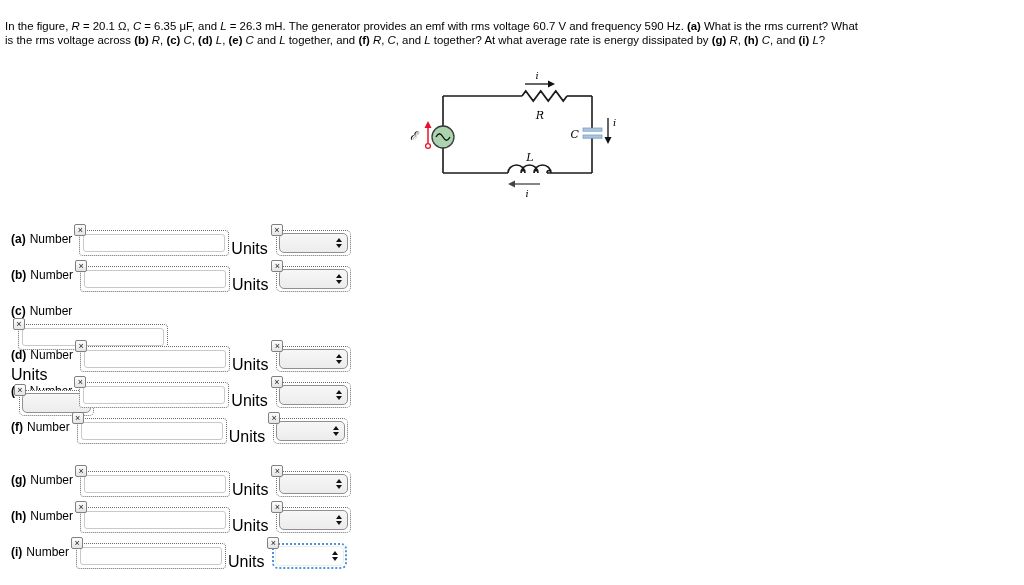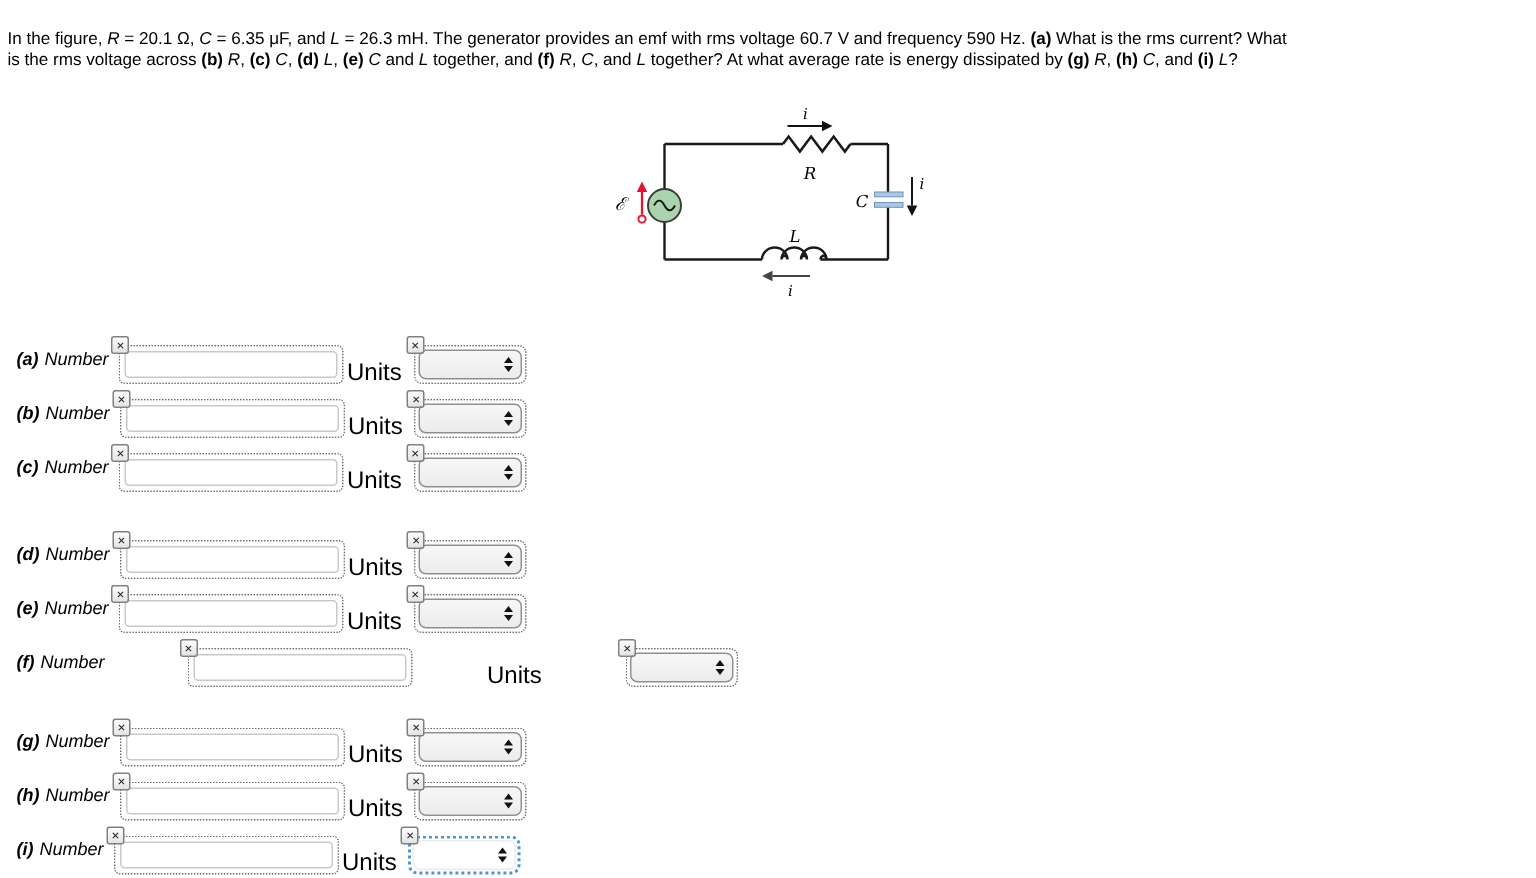--- a/index.html
+++ b/index.html
@@ -14,24 +14,24 @@
   .seg-i { font-style:italic; }
   .seg-b { font-weight:bold; }
 
   
   .circuit { position:absolute; left:403px; top:66px; }
   .cir-label { font-family:"DejaVu Serif", serif; font-style:italic; }
 
   
   .answers { position:absolute; left:11px; top:224px; }
   .row { display:flex; align-items:flex-start; height:32px; margin-bottom:4px; }
-  .row.gap-lg { margin-bottom:26px; }
-  .row.gap-md { margin-bottom:21px;gap:48px; }
-
-  .rlabel { margin-top:8px; font-size:12px; color:#000; white-space:nowrap;font-style:italic; }
+  .row.gap-lg { margin-bottom:12px;flex-direction:column; }
+  .row.gap-md { margin-bottom:21px; }
+
+  .rlabel { margin-top:8px; font-size:12px; color:#000; white-space:nowrap; }
   .marker { font-weight:bold; }
   .ntext  { margin-left:4px; }
 
   .widget { position:relative; height:32px; flex:none; }
   .nwidget { width:157px; margin-left:2px; }
   .uwidget { width:82px; margin-left:3px; }
 
   .xbtn { position:absolute; left:0; top:0; width:12px; height:12px; z-index:2;
           border:1px solid #808080; border-radius:2px;
           background:linear-gradient(#fdfdfd,#e4e4e4);

